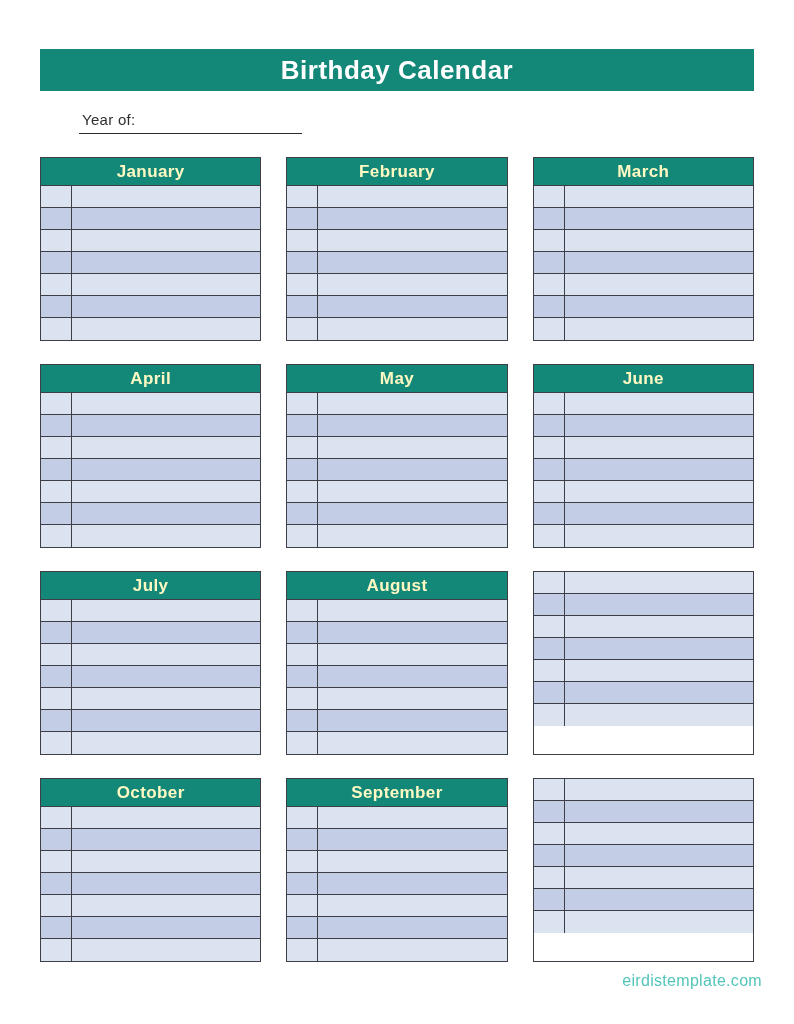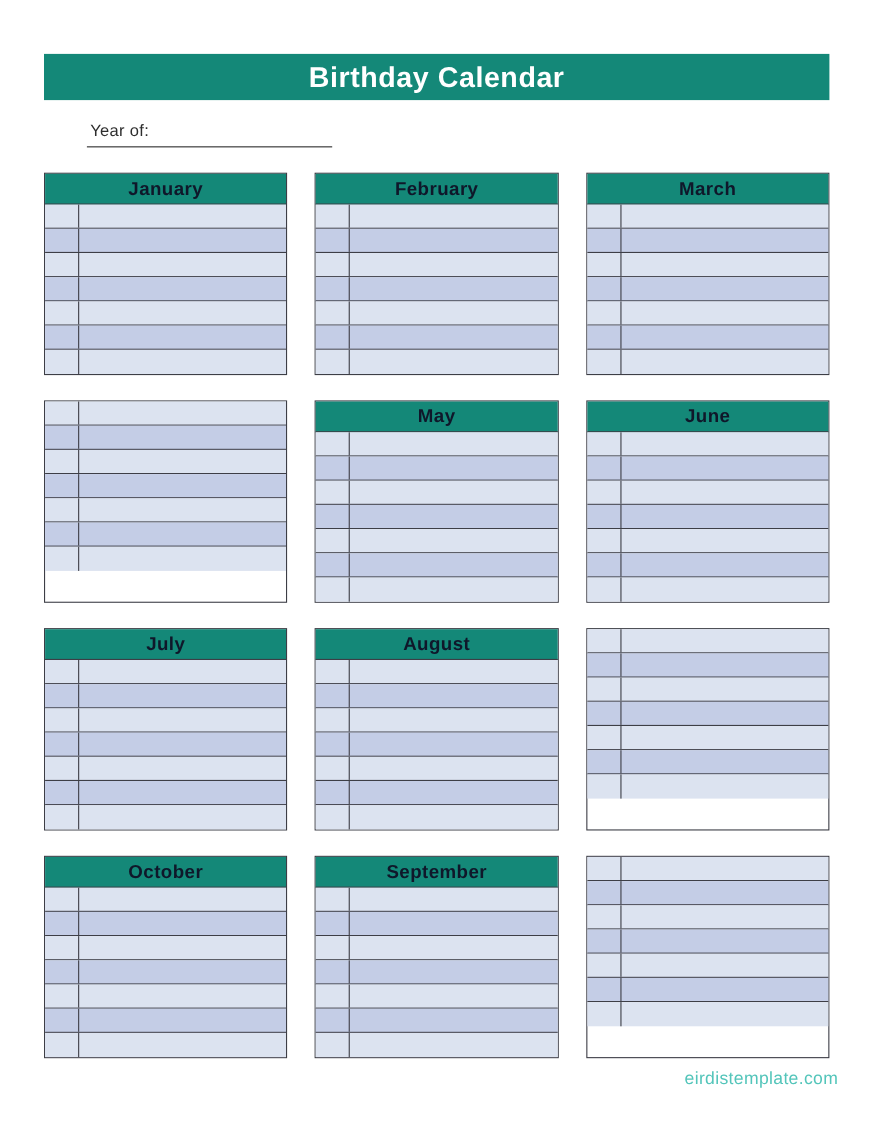--- a/index.html
+++ b/index.html
@@ -63,21 +63,21 @@
   }
   .month {
     border: 1.5px solid var(--border);
     background: #ffffff;
   }
   .month-header {
     height: 28px;
     background: var(--teal);
     border-bottom: 1.5px solid var(--border);
     display: flex; align-items: center; justify-content: center;
-    color: #0f172a;
+    color: #fef9c3;
     font-size: 17px;
     font-weight: bold;
     letter-spacing: 0.4px;
   }
   .month-row {
     display: flex;
     height: 22px;
     border-bottom: 1.5px solid var(--border);
   }
   .month-row:last-child { border-bottom: none; }
@@ -208,20 +208,21 @@
             <div class="cell name"></div>
           </div>
           <div class="month-row light">
             <div class="cell day"></div>
             <div class="cell name"></div>
           </div>
         </div>
   </section>
 
   <section class="month">
+    <div class="month-header">April</div>
     <div class="month-rows">
           <div class="month-row light">
             <div class="cell day"></div>
             <div class="cell name"></div>
           </div>
           <div class="month-row dark">
             <div class="cell day"></div>
             <div class="cell name"></div>
           </div>
           <div class="month-row light">

